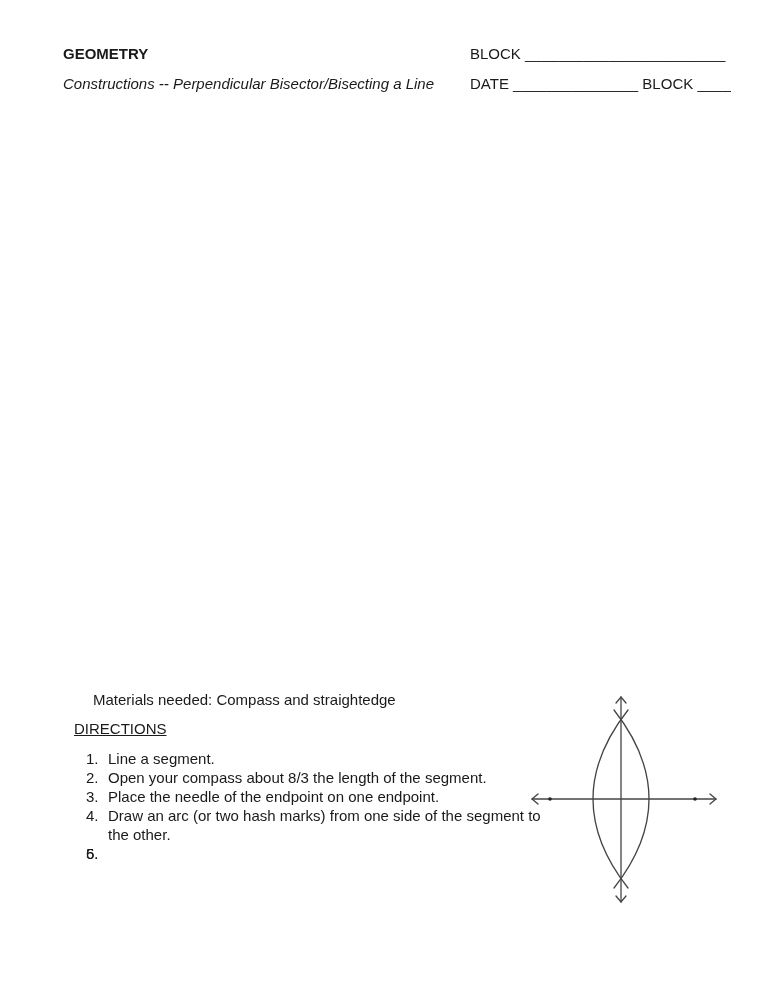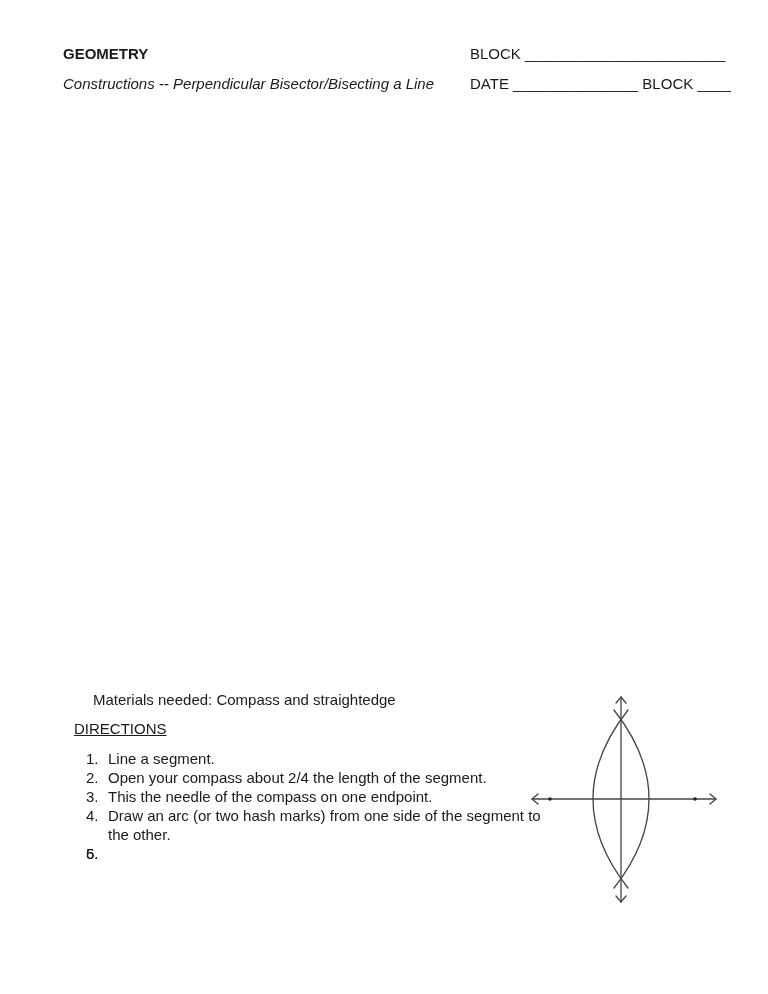--- a/index.html
+++ b/index.html
@@ -30,25 +30,25 @@
 <div class="abs materials">Materials needed: Compass and straightedge</div>
 <div class="abs directions">DIRECTIONS</div>
 
 <ol class="steps">
   <li class="step">
     <span class="num">1.</span>
     <span>Line a segment.</span>
   </li>
   <li class="step">
     <span class="num">2.</span>
-    <span>Open your compass about 2/4 the length of the segment.</span>
+    <span>Open your compass about 8/3 the length of the segment.</span>
   </li>
   <li class="step">
     <span class="num">3.</span>
-    <span>This the needle of the compass on one endpoint.</span>
+    <span>Place the needle of the endpoint on one endpoint.</span>
   </li>
   <li class="step">
     <span class="num">4.</span>
     <span>Draw an arc (or two hash marks) from one side of the segment to the other.</span>
   </li>
   <li class="step">
     <span class="num">5.</span>
   </li>
   <li class="step">
     <span class="num">6.</span>

